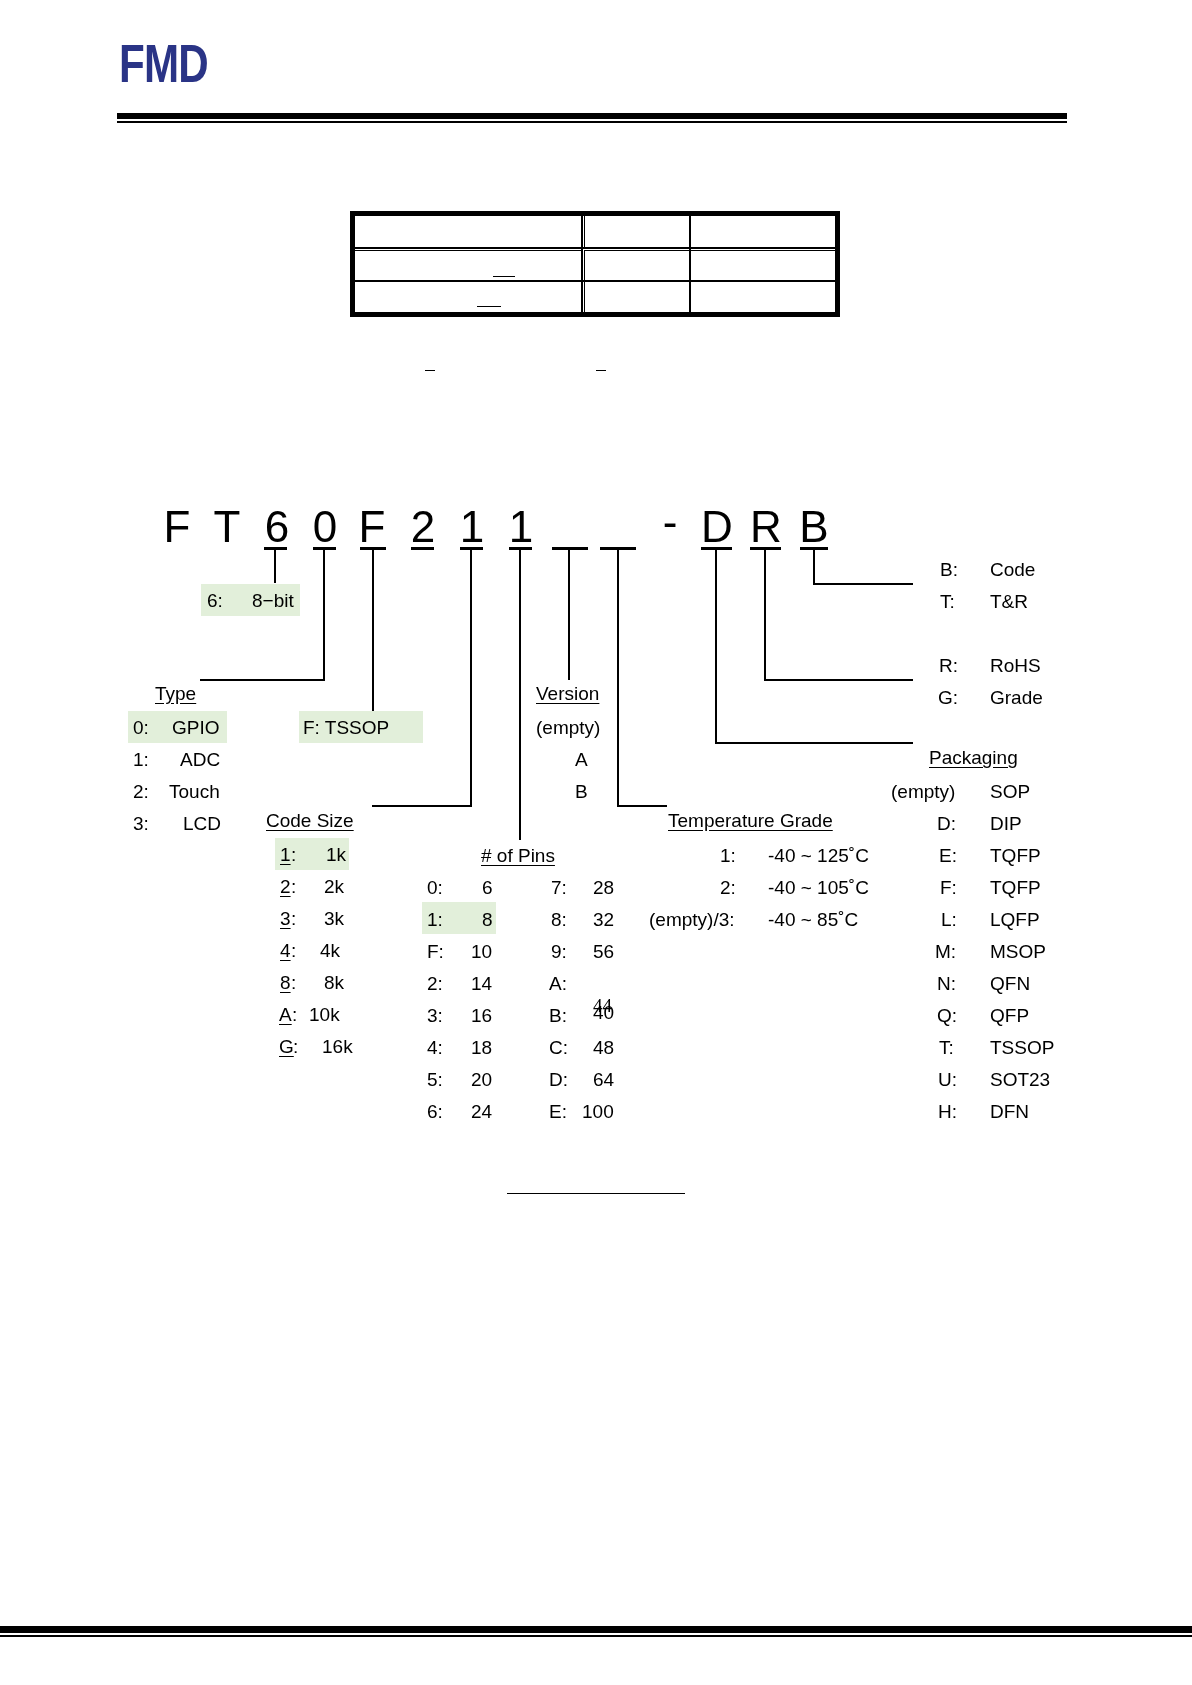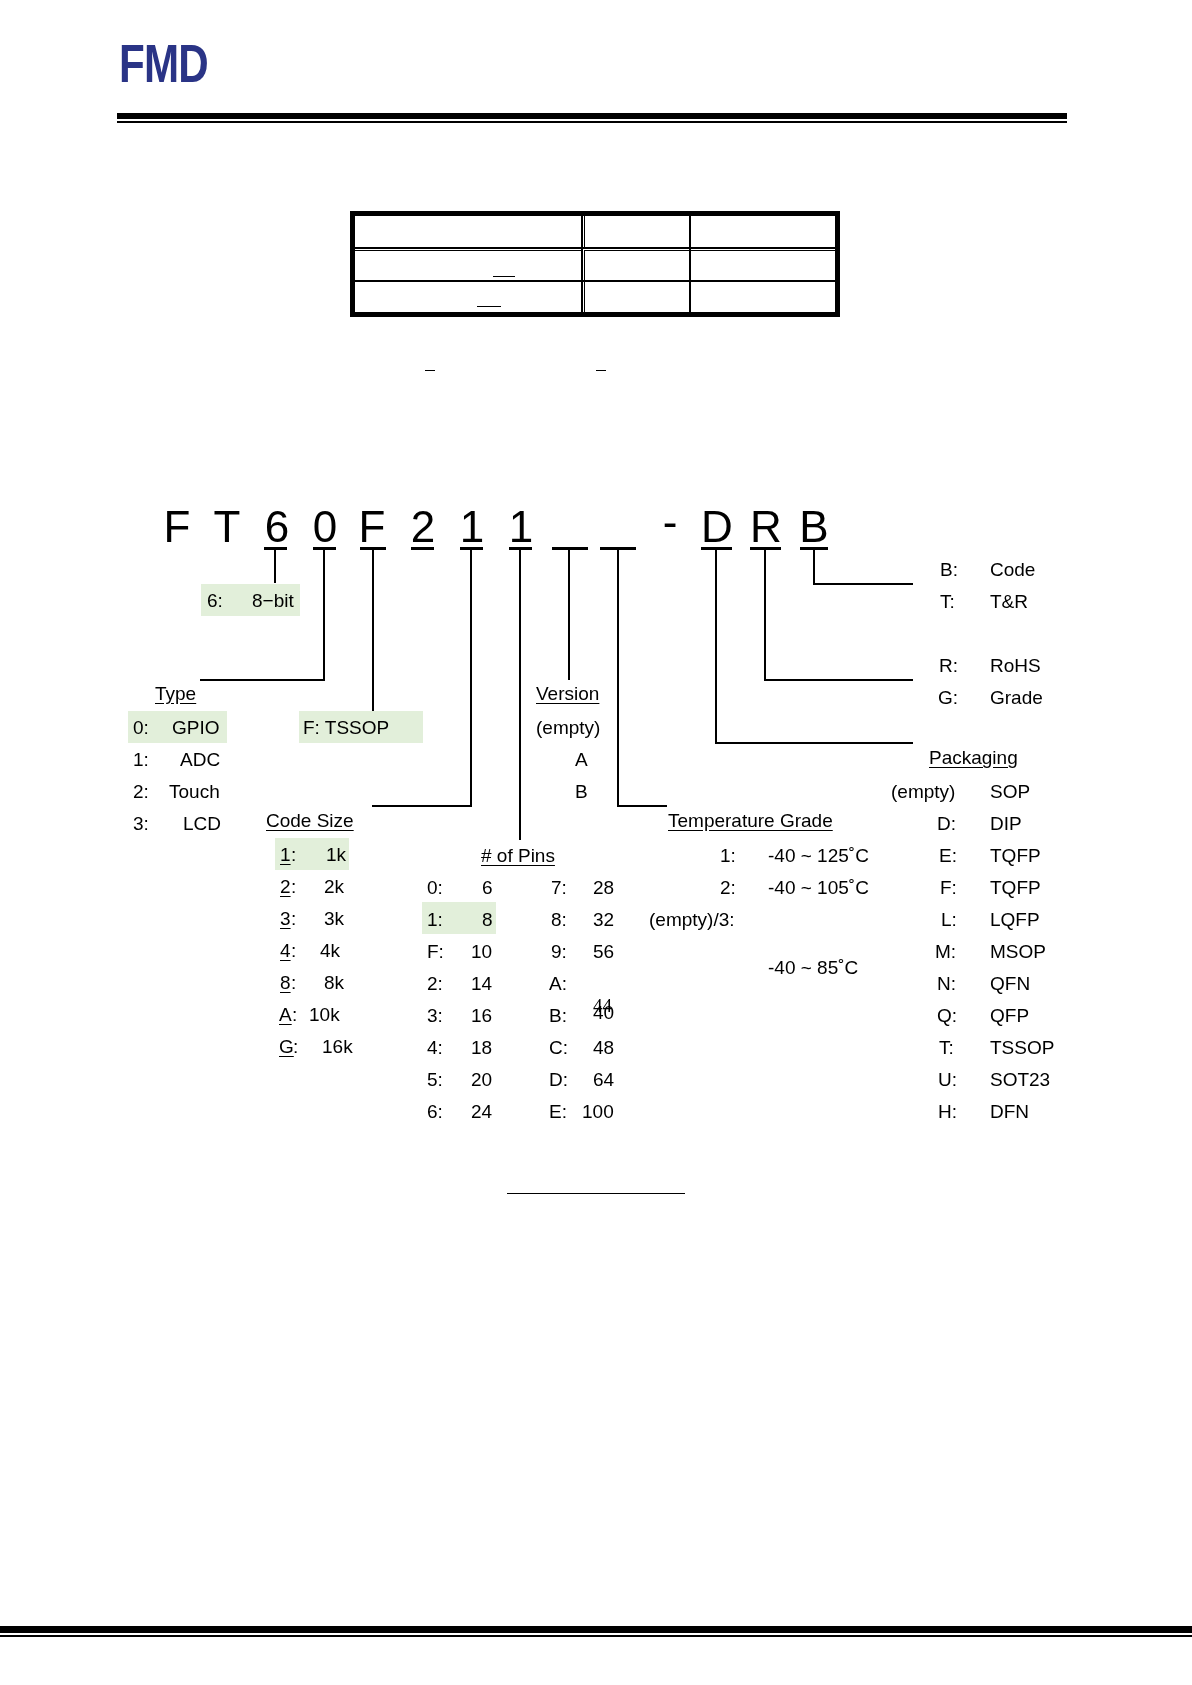--- a/index.html
+++ b/index.html
@@ -178,21 +178,21 @@
 <div class="txt" style="left:536px;top:717px;">(empty)</div>
 <div class="txt" style="left:575px;top:749px;">A</div>
 <div class="txt" style="left:575px;top:781px;">B</div>
 
 <div class="txt u" style="left:668px;top:810px;">Temperature Grade</div>
 <div class="txt" style="left:720px;top:845px;">1:</div>
 <div class="txt" style="left:768px;top:845px;">-40 ~ 125˚C</div>
 <div class="txt" style="left:720px;top:877px;">2:</div>
 <div class="txt" style="left:768px;top:877px;">-40 ~ 105˚C</div>
 <div class="txt" style="left:649px;top:909px;">(empty)/3:</div>
-<div class="txt" style="left:768px;top:909px;margin-top:48px;">-40 ~ 85˚C</div>
+<div class="txt" style="left:768px;top:909px;">-40 ~ 85˚C</div>
 
 <div class="txt" style="left:940px;top:559px;">B:</div>
 <div class="txt" style="left:990px;top:559px;">Code</div>
 <div class="txt" style="left:940px;top:591px;">T:</div>
 <div class="txt" style="left:990px;top:591px;">T&amp;R</div>
 
 <div class="txt" style="left:939px;top:655px;">R:</div>
 <div class="txt" style="left:990px;top:655px;">RoHS</div>
 <div class="txt" style="left:938px;top:687px;">G:</div>
 <div class="txt" style="left:990px;top:687px;">Grade</div>

